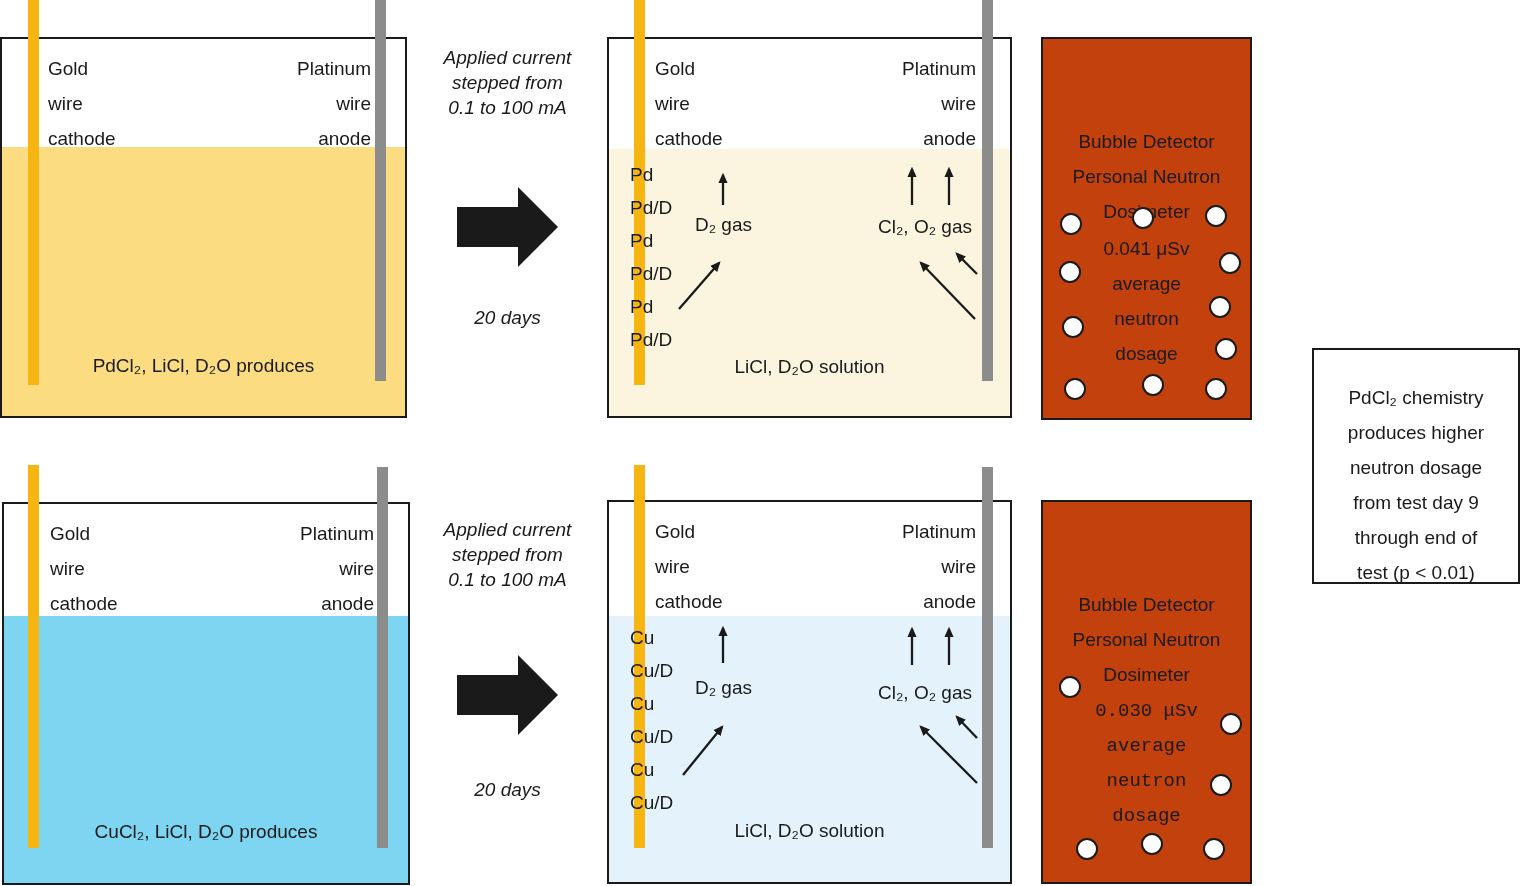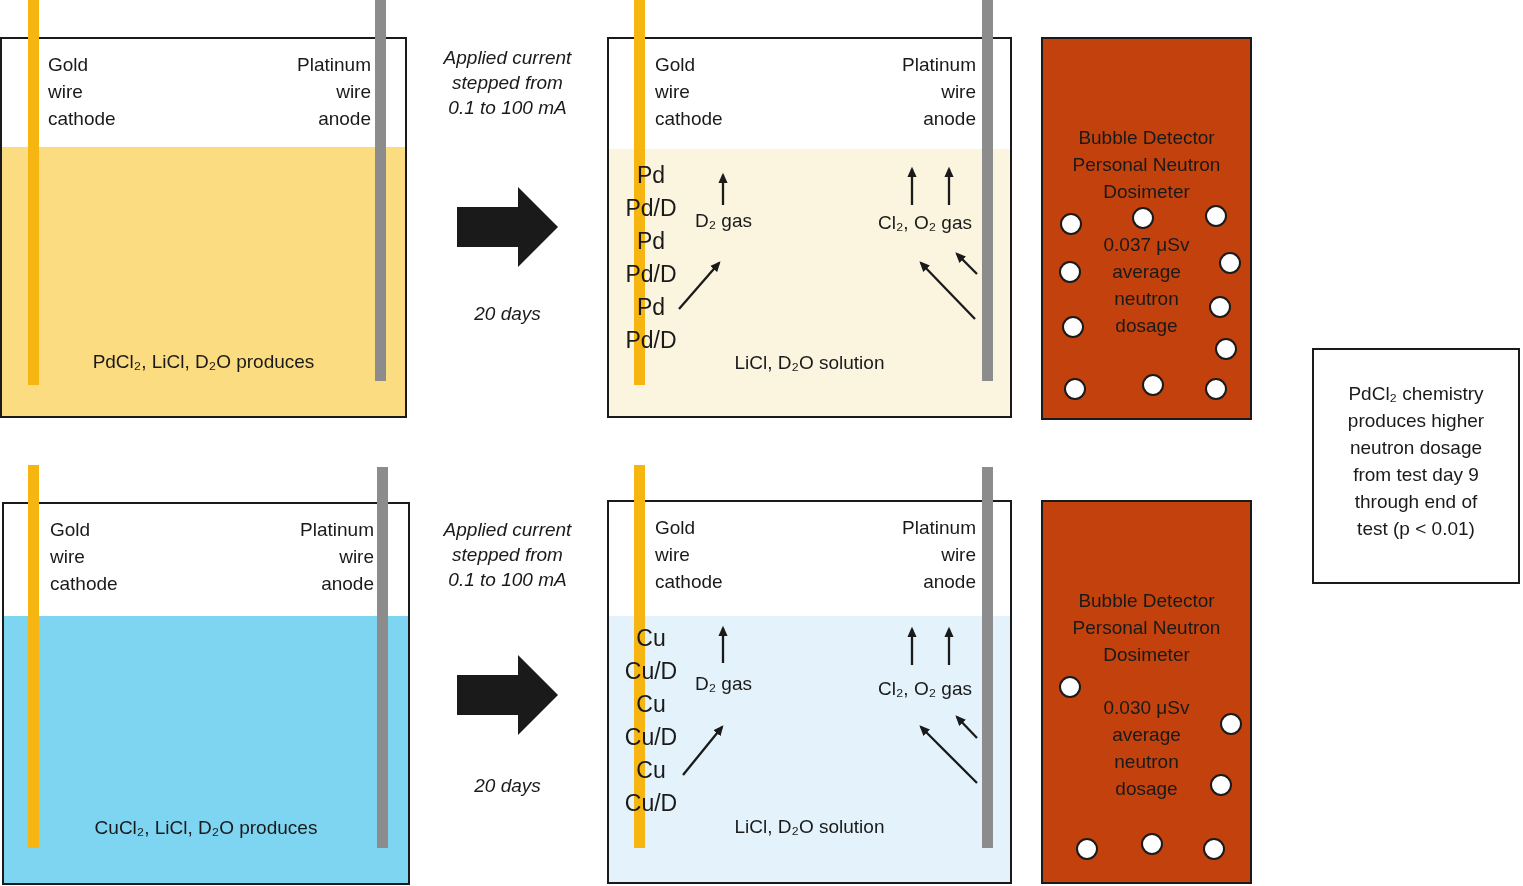--- a/index.html
+++ b/index.html
@@ -16,24 +16,24 @@
     position:relative;width:1523px;height:886px;background:#fff;overflow:hidden;
     font-family:"Liberation Sans",sans-serif;color:var(--outline);
   }
   .abs{position:absolute;}
   .beaker{position:absolute;border:2px solid var(--outline);box-sizing:border-box;background:#fff;}
   .fill{position:absolute;left:0;right:0;bottom:0;}
   .wire{position:absolute;z-index:3;}
   .gold{background:var(--gold-wire);}
   .platinum{background:var(--platinum-wire);}
   .overlay{position:absolute;z-index:4;pointer-events:none;}
-  .label{font-size:19px;line-height:27px;white-space:pre-line;}
+  .label{font-size:19px;line-height:35px;white-space:pre-line;}
   .center{text-align:center;}
   .right{text-align:right;}
-  .layer-label{position:absolute;left:16px;width:56px;text-align:center;font-size:23px;line-height:24px;}
+  .layer-label{position:absolute;left:23px;width:56px;text-align:left;font-size:19px;line-height:24px;}
   .procbox{position:absolute;left:415px;width:185px;text-align:center;z-index:2;font-style:italic;}
   .arrow-body{position:absolute;background:var(--outline);z-index:2;}
   .arrow-head{position:absolute;width:0;height:0;border-top:40px solid transparent;
     border-bottom:40px solid transparent;border-left:40px solid var(--outline);z-index:2;}
   .dosimeter{position:absolute;border:2px solid var(--outline);box-sizing:border-box;background:#c2410c;z-index:2;}
   .bubble{position:absolute;width:22px;height:22px;border:2px solid var(--outline);
     border-radius:50%;box-sizing:border-box;background:#fff;}
   .notebox{position:absolute;border:2px solid var(--outline);box-sizing:border-box;background:#fff;z-index:2;}
   svg line{stroke:var(--outline);stroke-width:2.3px;}
 </style>
@@ -97,21 +97,21 @@
       <line x1="342" y1="168" x2="342" y2="132" marker-end="url(#ah-top)"></line>
       <line x1="368" y1="282" x2="314" y2="226" marker-end="url(#ah-top)"></line>
       <line x1="370" y1="237" x2="350" y2="217" marker-end="url(#ah-top)"></line>
     </svg>
   </div>
 
   <div class="dosimeter" style="left:1041px;top:37px;width:211px;height:383px;">
     <div class="abs label center" style="left:0;right:0;top:85px;">Bubble Detector
 Personal Neutron
 Dosimeter</div>
-    <div class="abs label center" style="left:0;right:0;top:192px;">0.037 μSv
+    <div class="abs label center" style="left:0;right:0;top:192px;">0.041 μSv
 average
 neutron
 dosage</div>
     <div class="bubble" style="left:17px;top:174px;"></div>
     <div class="bubble" style="left:89px;top:168px;"></div>
     <div class="bubble" style="left:162px;top:166px;"></div>
     <div class="bubble" style="left:176px;top:213px;"></div>
     <div class="bubble" style="left:16px;top:222px;"></div>
     <div class="bubble" style="left:166px;top:257px;"></div>
     <div class="bubble" style="left:19px;top:277px;"></div>
@@ -185,21 +185,21 @@
       <line x1="342" y1="165" x2="342" y2="129" marker-end="url(#ah-bot)"></line>
       <line x1="370" y1="283" x2="314" y2="227" marker-end="url(#ah-bot)"></line>
       <line x1="370" y1="238" x2="350" y2="217" marker-end="url(#ah-bot)"></line>
     </svg>
   </div>
 
   <div class="dosimeter" style="left:1041px;top:500px;width:211px;height:384px;">
     <div class="abs label center" style="left:0;right:0;top:85px;">Bubble Detector
 Personal Neutron
 Dosimeter</div>
-    <div class="abs label center" style="left:0;right:0;top:192px;">0.030 μSv
+    <div class="abs label center" style="left:0;right:0;top:192px;font-family:Liberation Mono, monospace;">0.030 μSv
 average
 neutron
 dosage</div>
     <div class="bubble" style="left:16px;top:174px;"></div>
     <div class="bubble" style="left:177px;top:211px;"></div>
     <div class="bubble" style="left:167px;top:272px;"></div>
     <div class="bubble" style="left:33px;top:336px;"></div>
     <div class="bubble" style="left:98px;top:331px;"></div>
     <div class="bubble" style="left:160px;top:336px;"></div>
   </div>

